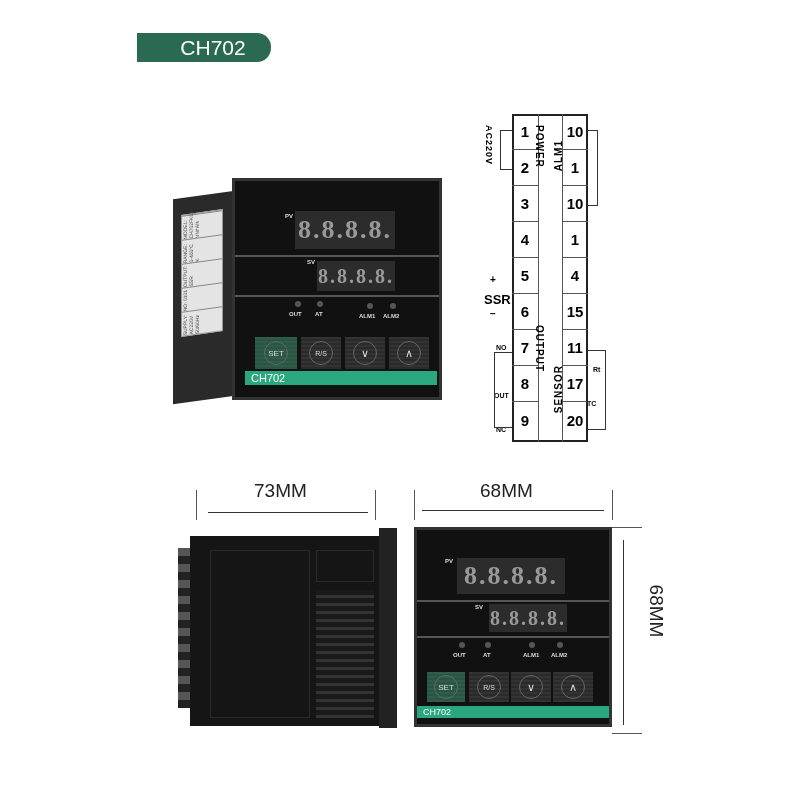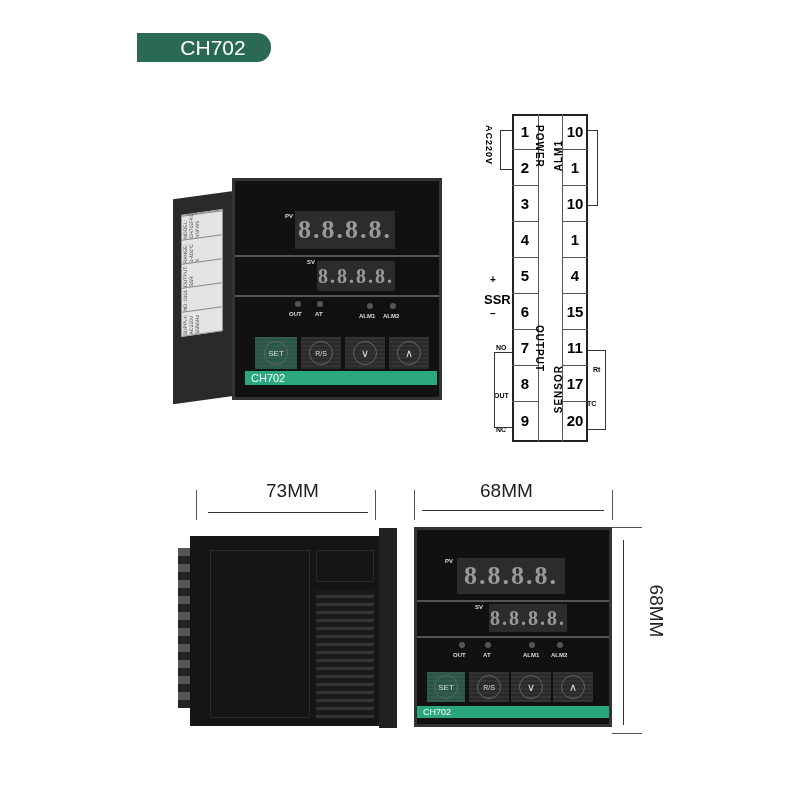--- a/index.html
+++ b/index.html
@@ -108,21 +108,21 @@
 <span class="small" style="left:496px;top:344px">NO</span>
 <span class="small" style="left:494px;top:392px">OUT</span>
 <span class="small" style="left:496px;top:426px">NC</span>
 <span class="small" style="left:593px;top:366px">Rt</span>
 <span class="small" style="left:587px;top:400px">TC</span>
 <div class="abs" style="left:588px;top:130px;width:10px;height:76px;border:1px solid #333;border-left:none"></div>
 <div class="abs" style="left:588px;top:350px;width:18px;height:80px;border:1px solid #333;border-left:none"></div>
 <div class="abs" style="left:500px;top:130px;width:12px;height:40px;border:1px solid #333;border-right:none"></div>
 <div class="abs" style="left:494px;top:352px;width:18px;height:76px;border:1px solid #333;border-right:none"></div>
 
-<div class="dim" style="left:266px;top:480px">73MM</div>
+<div class="dim" style="left:254px;top:480px">73MM</div>
 <div class="tick" style="left:196px;top:490px;width:1px;height:30px"></div>
 <div class="tick" style="left:375px;top:490px;width:1px;height:30px"></div>
 <div class="arrowh" style="left:208px;top:512px;width:160px"></div>
 <div class="abs" style="left:178px;top:548px;width:14px;height:160px;background:repeating-linear-gradient(#555 0 8px,#222 8px 16px)"></div>
 <div class="abs" style="left:190px;top:536px;width:190px;height:190px;background:#151515">
   <div class="abs" style="left:20px;top:14px;width:100px;height:168px;border:1px solid #2a2a2a"></div>
   <div class="abs" style="left:126px;top:14px;width:58px;height:32px;border:1px solid #2a2a2a"></div>
   <div class="abs" style="left:126px;top:54px;width:58px;height:128px;background:repeating-linear-gradient(#1a1a1a 0 5px,#333 5px 8px)"></div>
 </div>
 <div class="abs" style="left:379px;top:528px;width:18px;height:200px;background:#222"></div>

